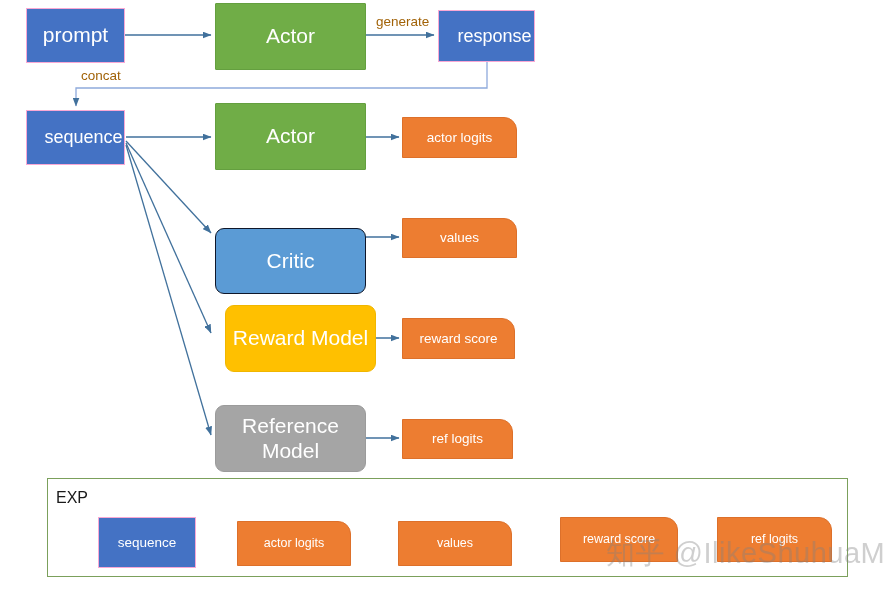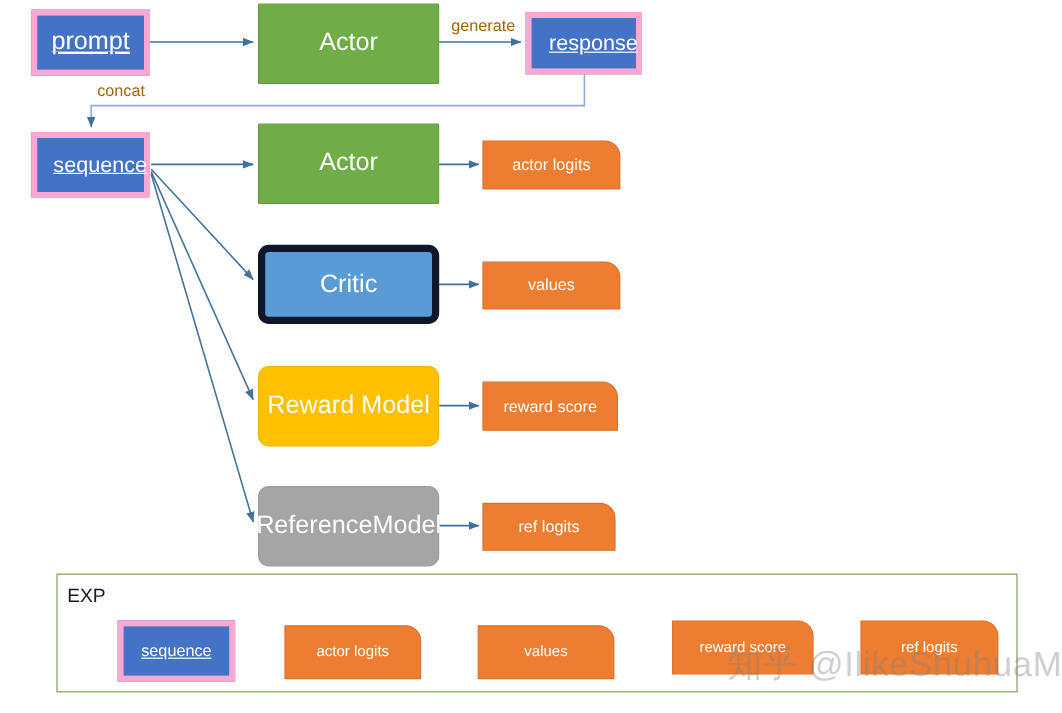--- a/index.html
+++ b/index.html
@@ -31,33 +31,33 @@
     align-items: center;
     justify-content: center;
     text-align: center;
     color: #ffffff;
     box-sizing: border-box;
     line-height: 1.15;
   }
   
   .n-blue {
     background: #4472c4;
-    border: 5px solid #f9a8d4;
-    text-decoration: underline;
+    border: 1px solid #f9a8d4;
   }
   
   .n-green {
     background: #70ad47;
     border: 1px solid #649f3f;
     border-radius: 1px;
   }
   .n-lblue {
     background: #5b9bd5;
-    border: 6px solid #0f172a;
+    border: 1px solid #0f172a;
     border-radius: 9px;
+    margin-top: 24px;
   }
   .n-yellow {
     background: #ffc000;
     border: 1px solid #f0b600;
     border-radius: 9px;
   }
   .n-gray {
     background: #a5a5a5;
     border: 1px solid #9b9b9b;
     border-radius: 9px;
@@ -172,29 +172,29 @@
   </div>
 
   <div class="node n-lblue label-big" style="left:215px; top:204px; width:151px; height:66px;">
     <span>Critic</span>
   </div>
 
   <div class="node n-orange label-sm" style="left:402px; top:218px; width:115px; height:40px;">
     <span>values</span>
   </div>
 
-  <div class="node n-yellow label-big" style="left:215px; top:305px; width:151px; height:67px;">
+  <div class="node n-yellow label-big" style="left:225px; top:305px; width:151px; height:67px;">
     <span>Reward Model</span>
   </div>
 
   <div class="node n-orange label-sm" style="left:402px; top:318px; width:113px; height:41px;">
     <span>reward score</span>
   </div>
 
-  <div class="node n-gray label-big" style="left:215px; top:405px; width:151px; height:67px; flex-direction:row;">
+  <div class="node n-gray label-big" style="left:215px; top:405px; width:151px; height:67px; flex-direction:column;">
     <span>Reference</span>
     <span>Model</span>
   </div>
 
   <div class="node n-orange label-sm" style="left:402px; top:419px; width:111px; height:40px;">
     <span>ref logits</span>
   </div>
 
   <div class="group-box" style="left:47px; top:478px; width:801px; height:99px;"></div>
 

